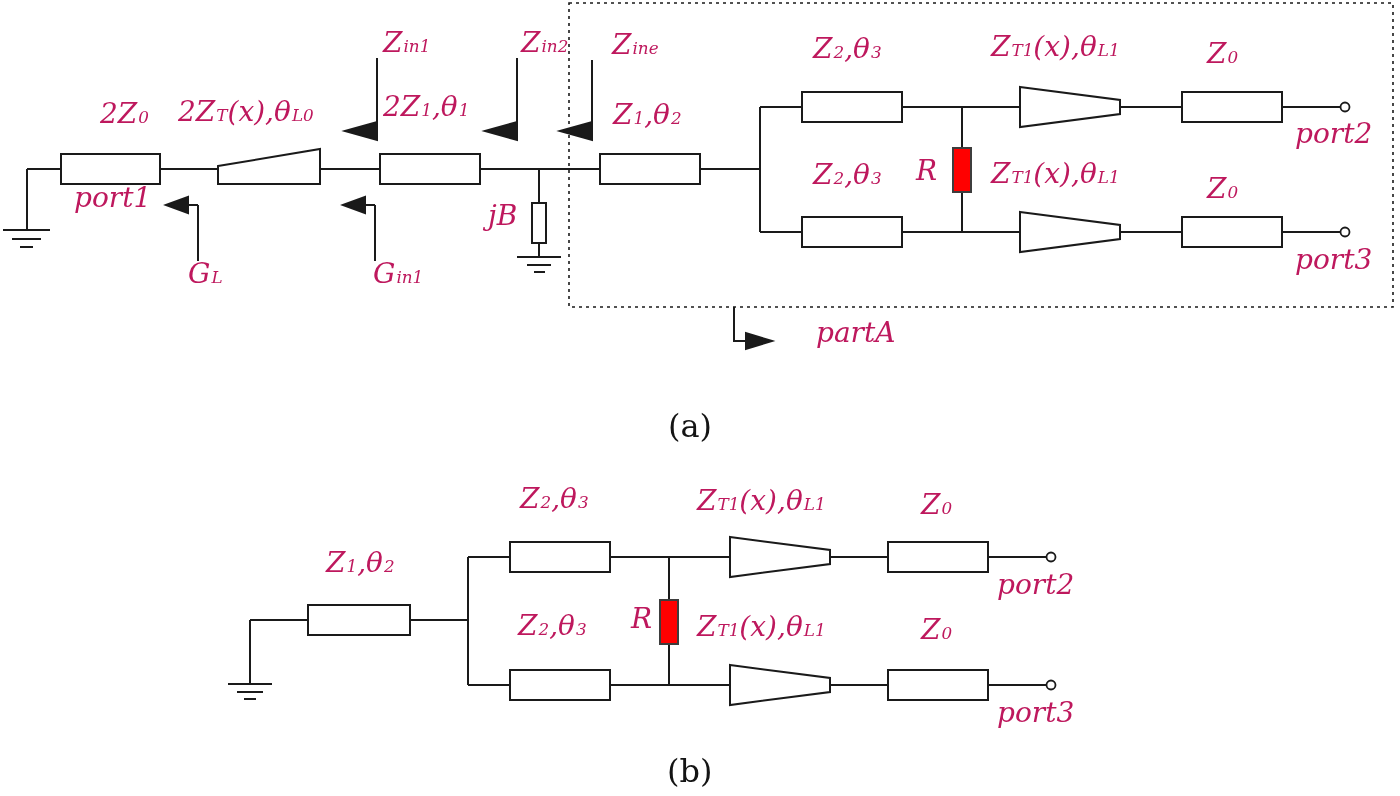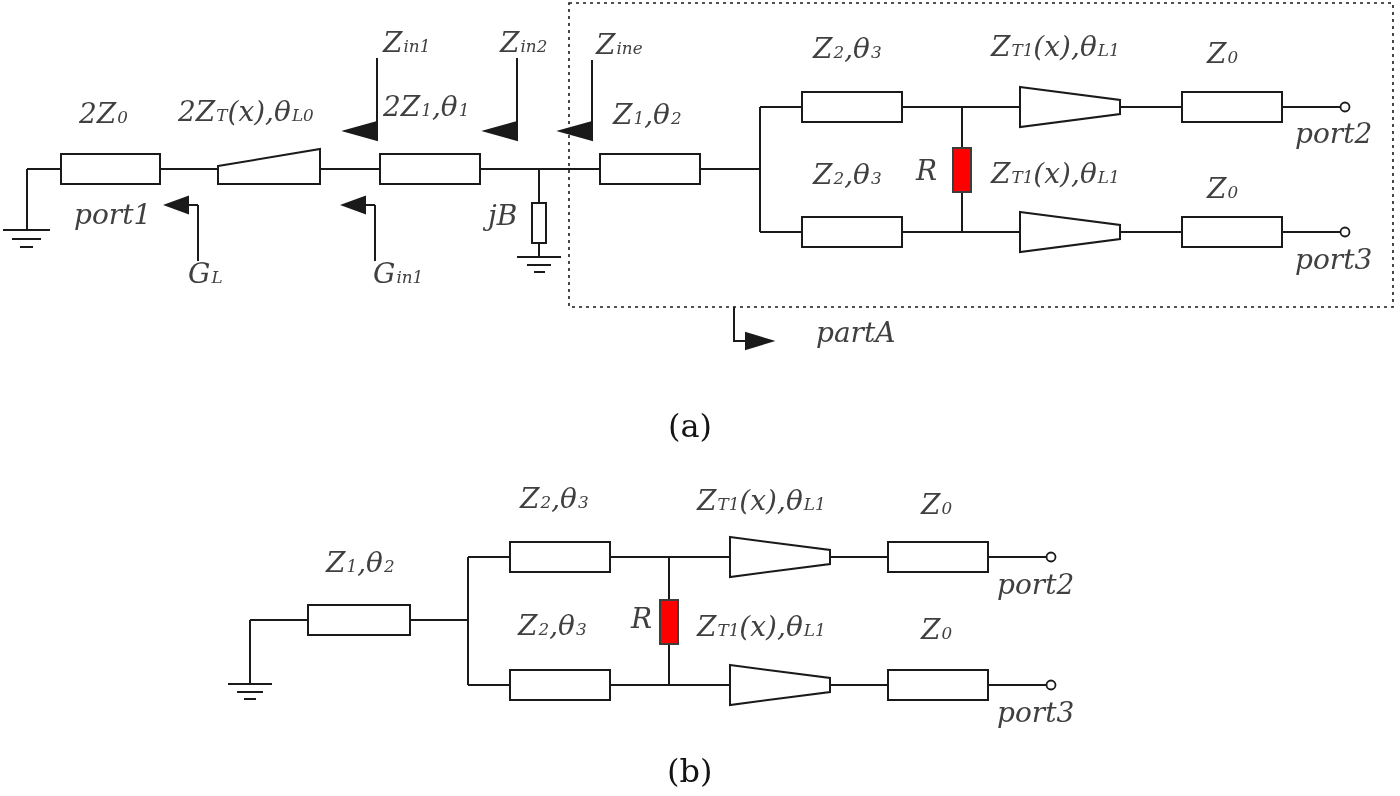--- a/index.html
+++ b/index.html
@@ -1,19 +1,19 @@
 <!DOCTYPE html>
 <html><head>
 <meta charset="utf-8">
 <style>
   html,body{margin:0;padding:0;background:#ffffff;}
   .canvas{position:relative;width:1400px;height:796px;background:#ffffff;overflow:hidden;
           font-family:"DejaVu Serif","Liberation Serif",serif;}
   .schematic-svg{position:absolute;left:0;top:0;}
-  .lbl{position:absolute;font-style:italic;font-size:28px;line-height:1.05;color:#404040;
+  .lbl{position:absolute;font-style:italic;font-size:28px;line-height:1.05;color:#be185d;
        white-space:nowrap;}
   .lbl sub{font-size:60%;font-style:italic;vertical-align:-22%;margin-left:1px;line-height:0;}
   .cap{position:absolute;font-style:normal;font-size:32px;color:#141414;white-space:nowrap;}
 </style>
 </head>
 <body>
 
 <div class="canvas">
 
   <svg class="schematic-svg" width="1400" height="796" viewBox="0 0 1400 796">
@@ -113,37 +113,37 @@
       <polygon points="730,665 830,678 830,692 730,705" fill="#ffffff"></polygon>
 
       <rect x="888" y="542" width="100" height="30" fill="#ffffff"></rect>
       <rect x="888" y="670" width="100" height="30" fill="#ffffff"></rect>
 
       <circle cx="1051" cy="557" r="4.5" fill="#ffffff" stroke-width="1.8"></circle>
       <circle cx="1051" cy="685" r="4.5" fill="#ffffff" stroke-width="1.8"></circle>
     </g>
   </svg>
 
-  <span class="lbl" style="left:79px;top:99px"><span>2Z</span><sub>0</sub></span>
+  <span class="lbl" style="left:100px;top:99px"><span>2Z</span><sub>0</sub></span>
 
   <span class="lbl" style="left:178px;top:97px"><span>2Z</span><sub>T</sub><span>(x),θ</span><sub>L0</sub></span>
 
   <span class="lbl" style="left:383px;top:28px"><span>Z</span><sub>in1</sub></span>
 
   <span class="lbl" style="left:383px;top:92px"><span>2Z</span><sub>1</sub><span>,θ</span><sub>1</sub></span>
 
-  <span class="lbl" style="left:500px;top:28px"><span>Z</span><sub>in2</sub></span>
+  <span class="lbl" style="left:521px;top:28px"><span>Z</span><sub>in2</sub></span>
 
-  <span class="lbl" style="left:596px;top:30px"><span>Z</span><sub>ine</sub></span>
+  <span class="lbl" style="left:612px;top:30px"><span>Z</span><sub>ine</sub></span>
 
   <span class="lbl" style="left:613px;top:100px"><span>Z</span><sub>1</sub><span>,θ</span><sub>2</sub></span>
 
   <span class="lbl" style="left:488px;top:201px"><span>jB</span></span>
 
-  <span class="lbl" style="left:74px;top:200px"><span>port1</span></span>
+  <span class="lbl" style="left:74px;top:183px"><span>port1</span></span>
 
   <span class="lbl" style="left:188px;top:259px"><span>G</span><sub>L</sub></span>
 
   <span class="lbl" style="left:373px;top:259px"><span>G</span><sub>in1</sub></span>
 
   <span class="lbl" style="left:813px;top:34px"><span>Z</span><sub>2</sub><span>,θ</span><sub>3</sub></span>
 
   <span class="lbl" style="left:991px;top:32px"><span>Z</span><sub>T1</sub><span>(x),θ</span><sub>L1</sub></span>
 
   <span class="lbl" style="left:1207px;top:39px"><span>Z</span><sub>0</sub></span>

